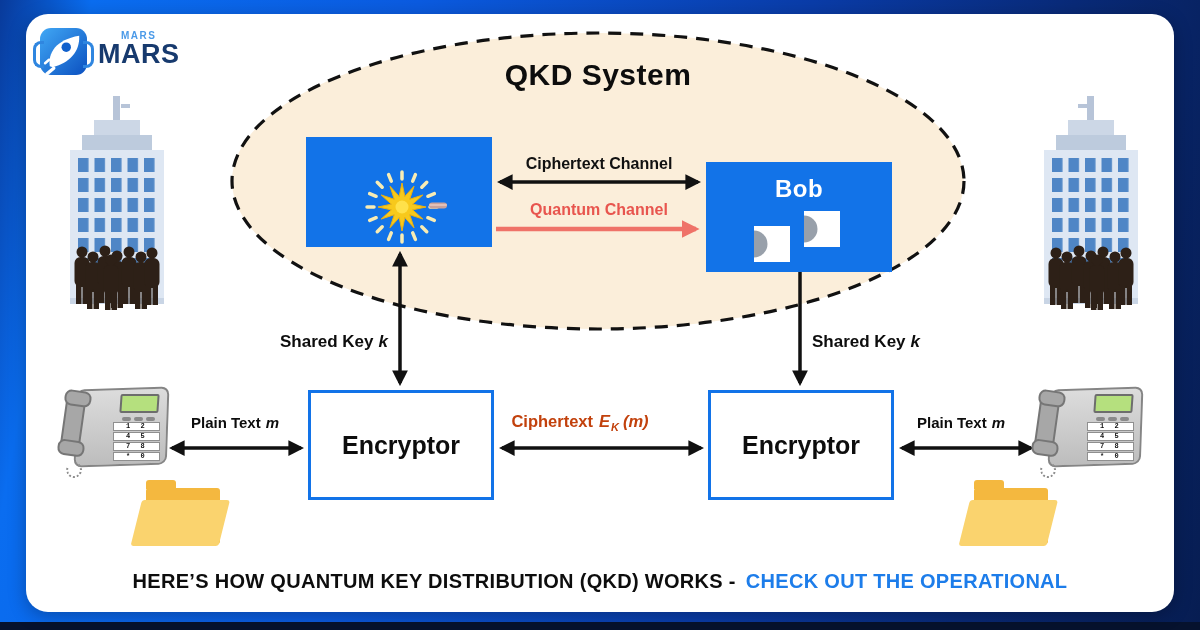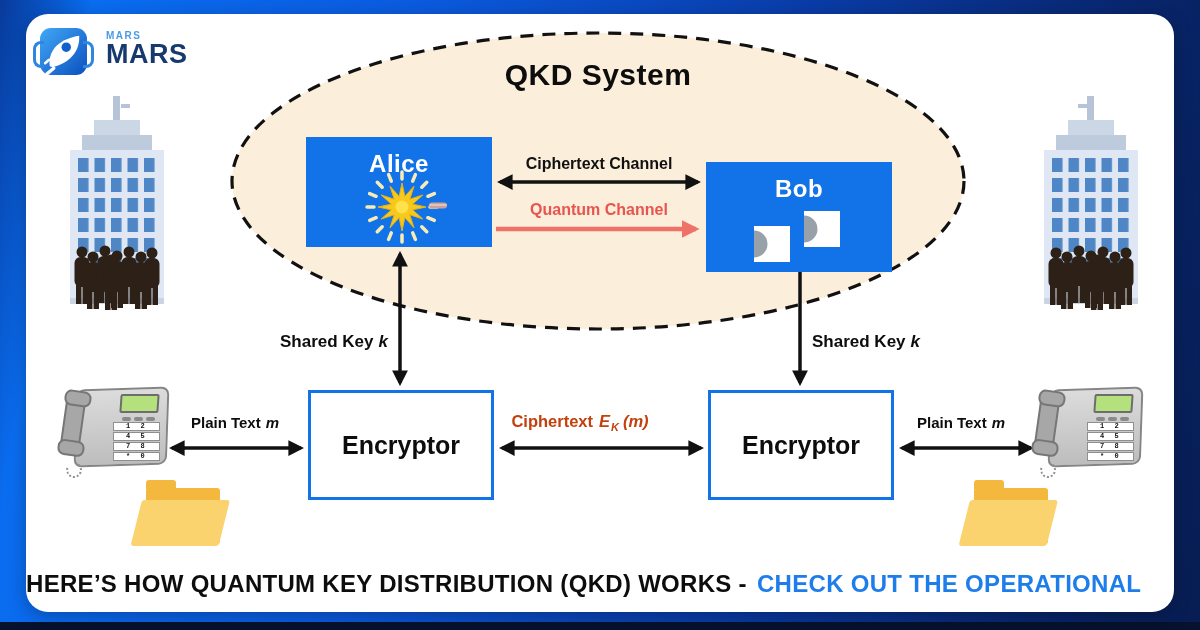--- a/index.html
+++ b/index.html
@@ -24,21 +24,21 @@
   .logo-tile{
     position:absolute; left:2px; top:2px; width:47px; height:47px; border-radius:11px;
     background:linear-gradient(135deg,#41a8f5,#0b50c0);
   }
   .logo-tile::before,.logo-tile::after{
     content:""; position:absolute; top:13px; width:8px; height:21px;
     border:3px solid #2f86e0;
   }
   .logo-tile::before{ left:-7px; border-right:none; border-radius:8px 0 0 8px; }
   .logo-tile::after{ right:-7px; border-left:none; border-radius:0 8px 8px 0; }
-  .logo-text{ position:absolute; left:68px; top:4px; }
+  .logo-text{ position:absolute; left:60px; top:4px;text-align:center; }
   .logo-mars{ font-size:10px; font-weight:700; letter-spacing:1.5px; color:#4b9ae8; }
   .logo-devs{ font-size:27px; font-weight:800; letter-spacing:.5px; color:#173a6e; line-height:1; }
 
   
   .overlay{ position:absolute; left:0; top:0; width:1148px; height:598px; z-index:1; }
 
   .qkd-title{
     position:absolute; left:322px; top:44px; width:500px; text-align:center;
     font-size:30px; font-weight:800; letter-spacing:.5px; color:#0d0d0d; z-index:2;
   }
@@ -108,22 +108,22 @@
   .folder{ position:absolute; width:96px; height:72px; z-index:2; }
   .folder-left{ left:112px; top:462px; }
   .folder-right{ left:940px; top:462px; }
   .folder-back{ position:absolute; left:8px; top:12px; width:74px; height:56px; background:#f4b83f; border-radius:3px; }
   .folder-back::before{ content:""; position:absolute; left:0; top:-8px; width:30px; height:9px;
     background:#f4b83f; border-radius:3px 3px 0 0; }
   .folder-front{ position:absolute; left:4px; bottom:2px; width:88px; height:46px;
     background:#fad36e; border-radius:3px; transform:skewX(-14deg); transform-origin:top; }
 
   
-  .footer{ position:absolute; left:0; top:556px; width:1148px; z-index:2;
-    font-size:24px; font-weight:800; letter-spacing:.3px; color:#0d0d0d; }
+  .footer{ position:absolute; left:0; top:556px; width:1148px; text-align:center; z-index:2;
+    font-size:20px; font-weight:800; letter-spacing:.3px; color:#0d0d0d; }
   .footer .blue{ color:#1d7dea; margin-left:10px; }
 
   .building{ position:absolute; width:118px; height:216px; z-index:2; }
   .building-left{ left:32px; top:80px; }
   .building-right{ left:1006px; top:80px; }
 
   .star-wrap{ position:absolute; left:50px; top:30px; width:92px; height:80px; }
   .detector{ position:absolute; width:37px; height:36px; }
   .det-a{ left:48px; top:64px; }
   .det-b{ left:98px; top:49px; }
@@ -165,21 +165,20 @@
     <line x1="374" y1="240" x2="374" y2="369" stroke="#111" stroke-width="3.5" marker-start="url(#ab)" marker-end="url(#ab)"></line>
     <line x1="774" y1="240" x2="774" y2="369" stroke="#111" stroke-width="3.5" marker-start="url(#ab)" marker-end="url(#ab)"></line>
     <line x1="476" y1="434" x2="675" y2="434" stroke="#111" stroke-width="3.5" marker-start="url(#ab)" marker-end="url(#ab)"></line>
     <line x1="146" y1="434" x2="275" y2="434" stroke="#111" stroke-width="3.5" marker-start="url(#ab)" marker-end="url(#ab)"></line>
     <line x1="876" y1="434" x2="1005" y2="434" stroke="#111" stroke-width="3.5" marker-start="url(#ab)" marker-end="url(#ab)"></line>
   </svg>
 
   <div class="qkd-title">QKD System</div>
 
   <div class="node-box alice-box">
-    <div class="node-label">Alice</div>
     <div class="star-wrap">
       <svg width="92" height="80" viewBox="-46 -40 92 80">
         <defs>
           <line id="ray" x1="0" y1="-28" x2="0" y2="-35" stroke="#f8ecb4" stroke-width="3.5" stroke-linecap="round"></line>
         </defs>
         <use href="#ray"></use>
           <use href="#ray" transform="rotate(22.5)"></use>
           <use href="#ray" transform="rotate(45)"></use>
         <use href="#ray" transform="rotate(67.5)"></use>
           <use href="#ray" transform="rotate(90)"></use>

